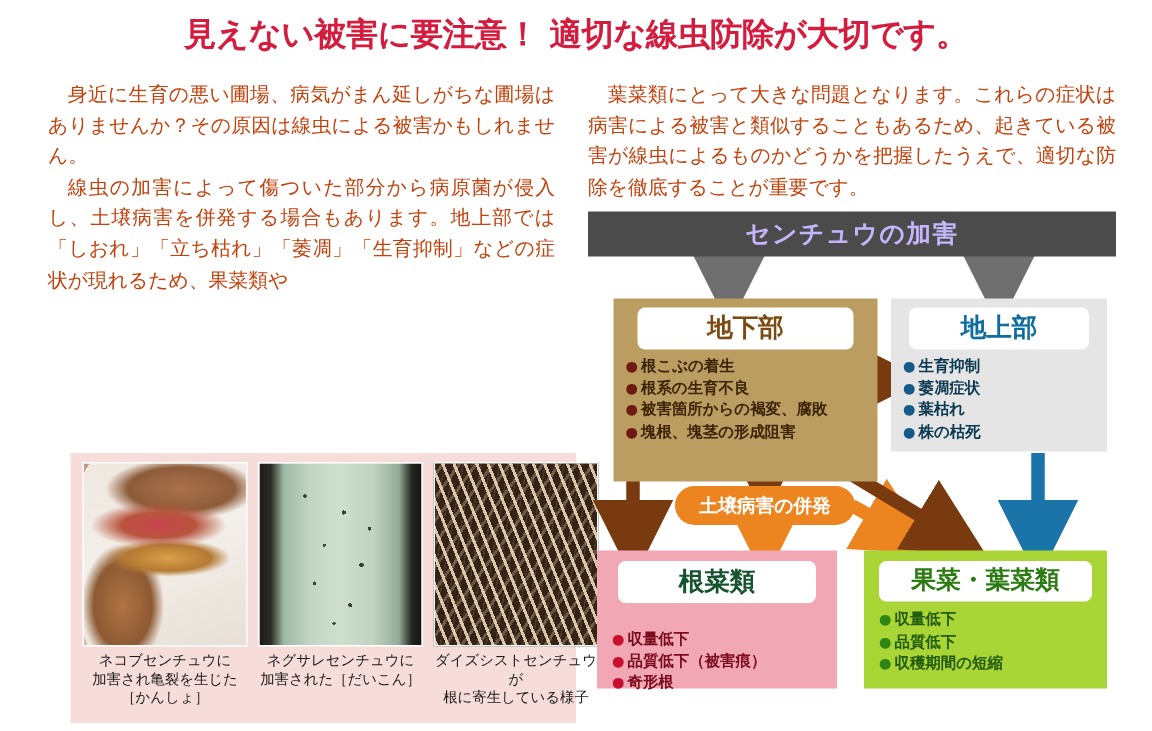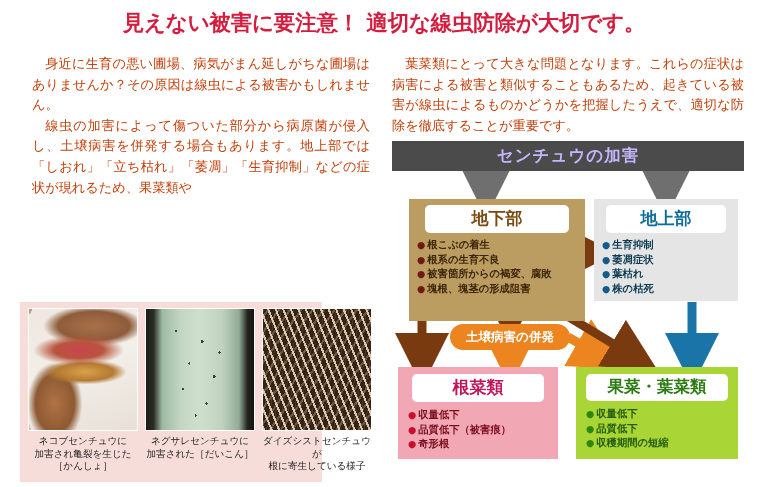--- a/index.html
+++ b/index.html
@@ -21,21 +21,21 @@
   }
 
   
   .col { position: absolute; font-size: 13.2px; line-height: 1.56; color: #c2410c; text-align: justify; }
   .col p { text-indent: 1em; }
   .col-left  { left: 32px;  top: 54px; width: 338px; }
   .col-right { left: 392px; top: 54px; width: 352px; }
 
   
   .photo-panel {
-    position: absolute; left: 20px; top: 302px; width: 302px; height: 180px;
+    position: absolute; left: 47px; top: 302px; width: 337px; height: 180px;
     background: #f6ddd9;
     padding: 6px 8px 4px 8px;
   }
   .photo-row { display: flex; gap: 7px; }
   .photo-cell { width: 110px; }
   .photo {
     width: 110px; height: 123px; border: 1px solid #ffffff;
     position: relative; overflow: hidden; background: #ddd;
   }
   .cap {
@@ -112,21 +112,21 @@
   .box-under .bullets li::before { color: #6e1a12; }
 
   
   .box-above { left: 202px; top: 58px; width: 144px; height: 102px; background: #e5e5e5; }
   .box-above .box-title { margin: 6px 12px 4px 12px; font-size: 17px; color: #0d6c9e; }
   .box-above .bullets { margin-left: 8px; color: #0c3a52; }
   .box-above .bullets li::before { color: #155b8a; }
 
   
   .box-root { left: 6px; top: 226px; width: 160px; height: 92px; background: #f2a8b4; }
-  .box-root .box-title { margin: 7px 14px 5px 14px; font-size: 17px; color: #be185d; }
+  .box-root .box-title { margin: 7px 14px 17px 14px; font-size: 17px; color: #14532d; }
   .box-root .bullets { margin-left: 10px; color: #7a0c1d; }
   .box-root .bullets li::before { color: #c8102e; }
 
   
   .box-leaf { left: 184px; top: 226px; width: 162px; height: 92px; background: #a9d536; }
   .box-leaf .box-title { margin: 7px 10px 5px 10px; font-size: 16.5px; color: #2c7a12; }
   .box-leaf .bullets { margin-left: 10px; color: #235c0d; }
   .box-leaf .bullets li::before { color: #2f8512; }
 
   

